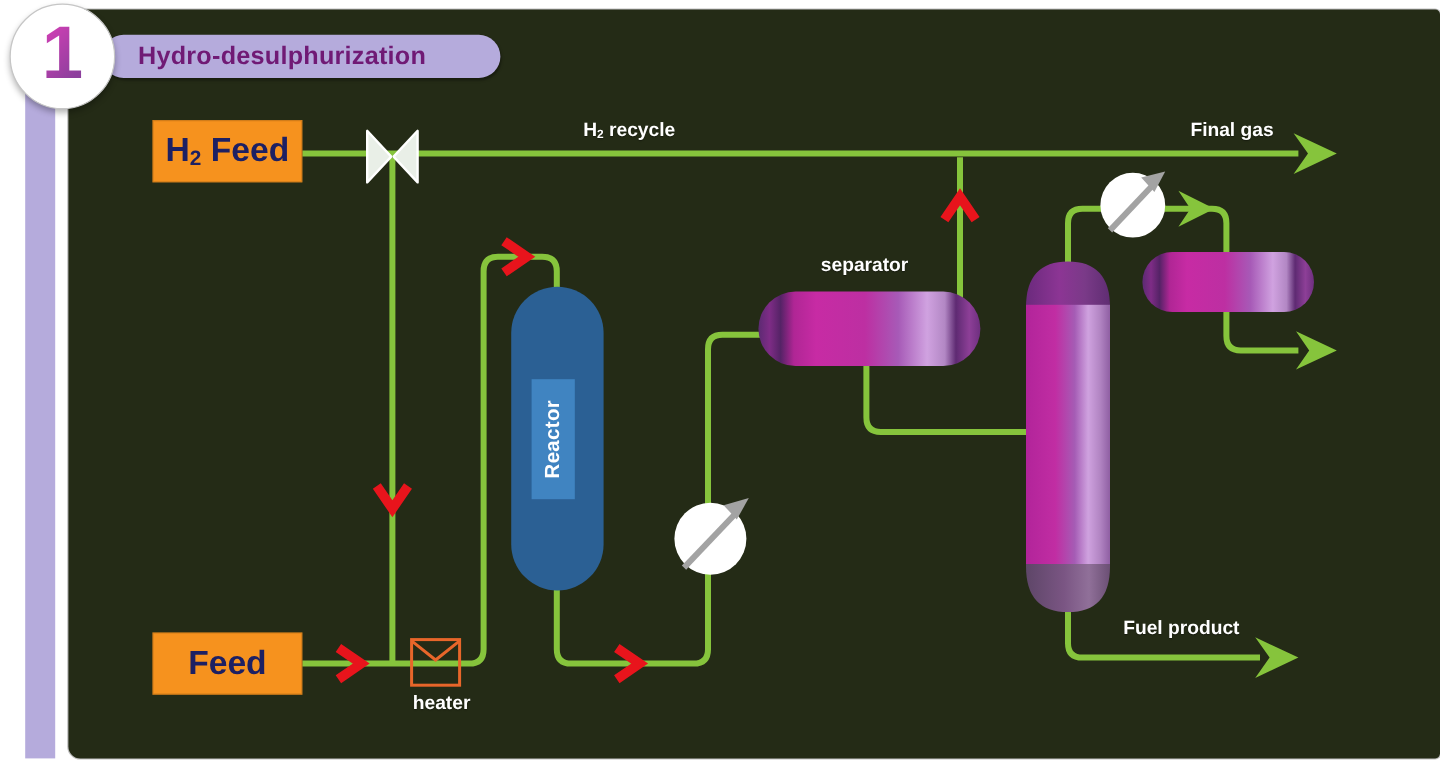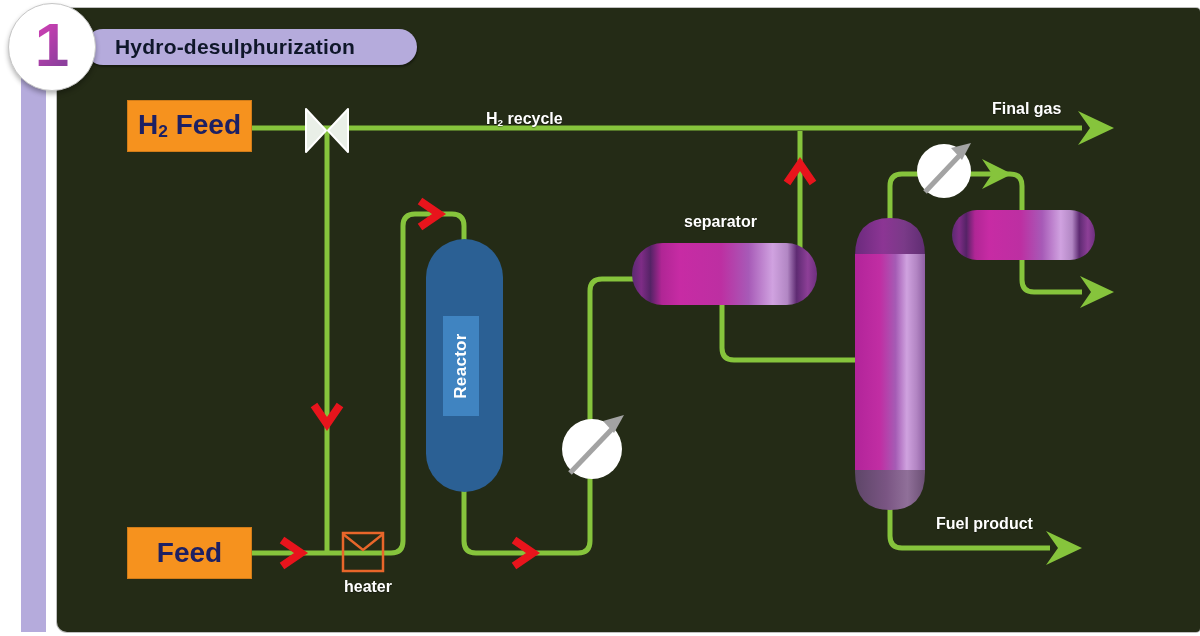--- a/index.html
+++ b/index.html
@@ -8,21 +8,21 @@
 
   .panel{position:absolute;left:57px;top:8px;width:1143px;height:624px;
     background:var(--panel-bg);border-radius:10px 4px 4px 10px;
     box-shadow:0 0 0 1px rgba(0,0,0,.25);}
   .left-bar{position:absolute;left:21px;top:55px;width:25px;height:577px;
     background:var(--accent-lavender);}
 
   .title-pill{position:absolute;left:85px;top:29px;width:332px;height:36px;
     background:var(--accent-lavender);border-radius:18px;display:flex;align-items:center;
     padding-left:30px;box-sizing:border-box;box-shadow:1px 2px 2px rgba(0,0,0,.35);}
-  .title-pill span{font-size:21px;font-weight:bold;color:#0f172a;letter-spacing:.2px;}
+  .title-pill span{font-size:21px;font-weight:bold;color:#701a75;letter-spacing:.2px;}
 
   .step-circle{position:absolute;left:8px;top:3px;width:86px;height:86px;border-radius:50%;
     background:#ffffff;border:1px solid #c6c6c6;box-shadow:0 3px 5px rgba(0,0,0,.3);
     display:flex;align-items:center;justify-content:center;}
   .step-circle span{font-size:62px;font-weight:bold;line-height:1;
     background:linear-gradient(135deg,#c93fb2 20%,#8d3f9d 80%);
     -webkit-background-clip:text;background-clip:text;color:transparent;
     transform:translateY(-2px);}
 
   svg.diagram{position:absolute;left:0;top:0;}
@@ -156,19 +156,19 @@
     <span class="t"><span>H</span><span class="sub">2</span><span> Feed</span></span>
   </div>
   <div class="feed-box" style="left:127px;top:527px;">
     <span class="t">Feed</span>
   </div>
 
   <div class="reactor-label">
     <span>Reactor</span>
   </div>
 
-  <div class="lbl" style="left:486px;top:110px;"><span>H</span><span class="sub">2</span><span> recycle</span></div>
+  <div class="lbl" style="left:486px;top:100px;"><span>H</span><span class="sub">2</span><span> recycle</span></div>
   <div class="lbl" style="left:992px;top:100px;">Final gas</div>
   <div class="lbl" style="left:684px;top:213px;">separator</div>
   <div class="lbl" style="left:336px;top:578px;width:56px;text-align:right;">heater</div>
   <div class="lbl" style="left:936px;top:515px;">Fuel product</div>
 
 </div>
 
 </body></html>

